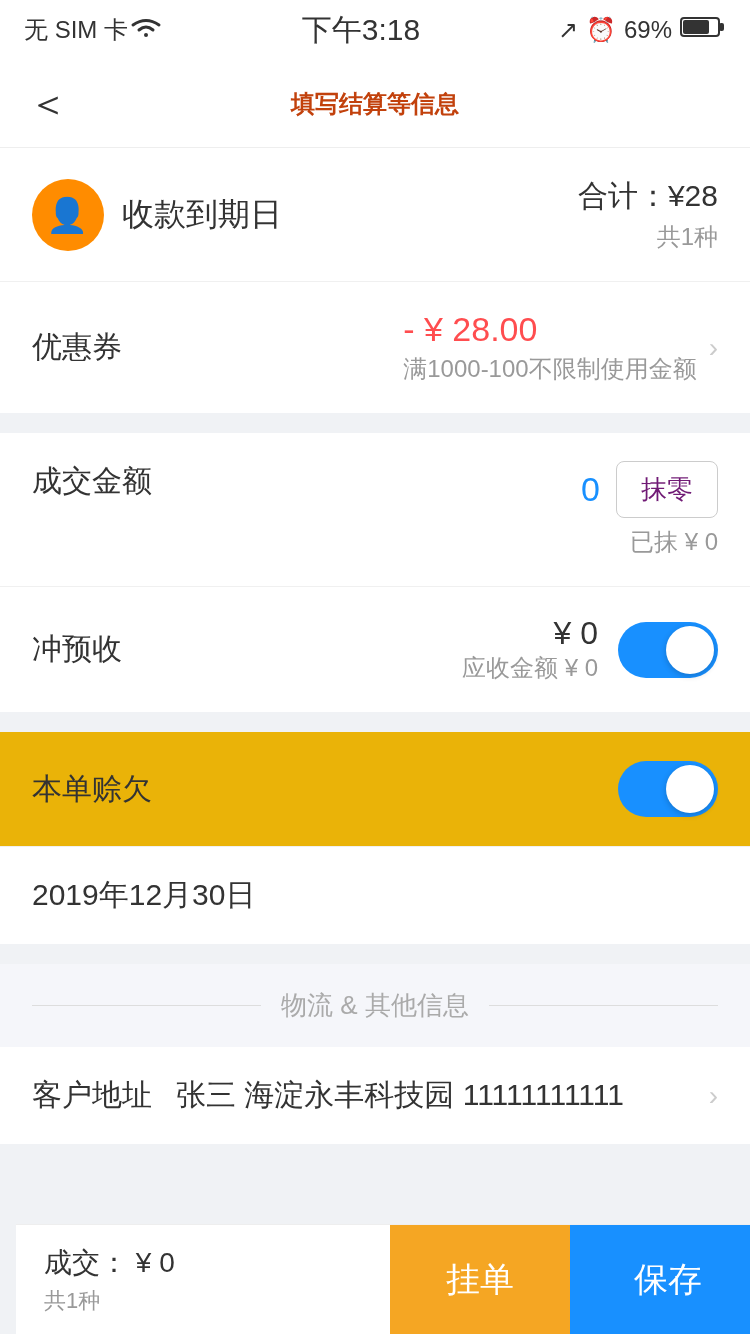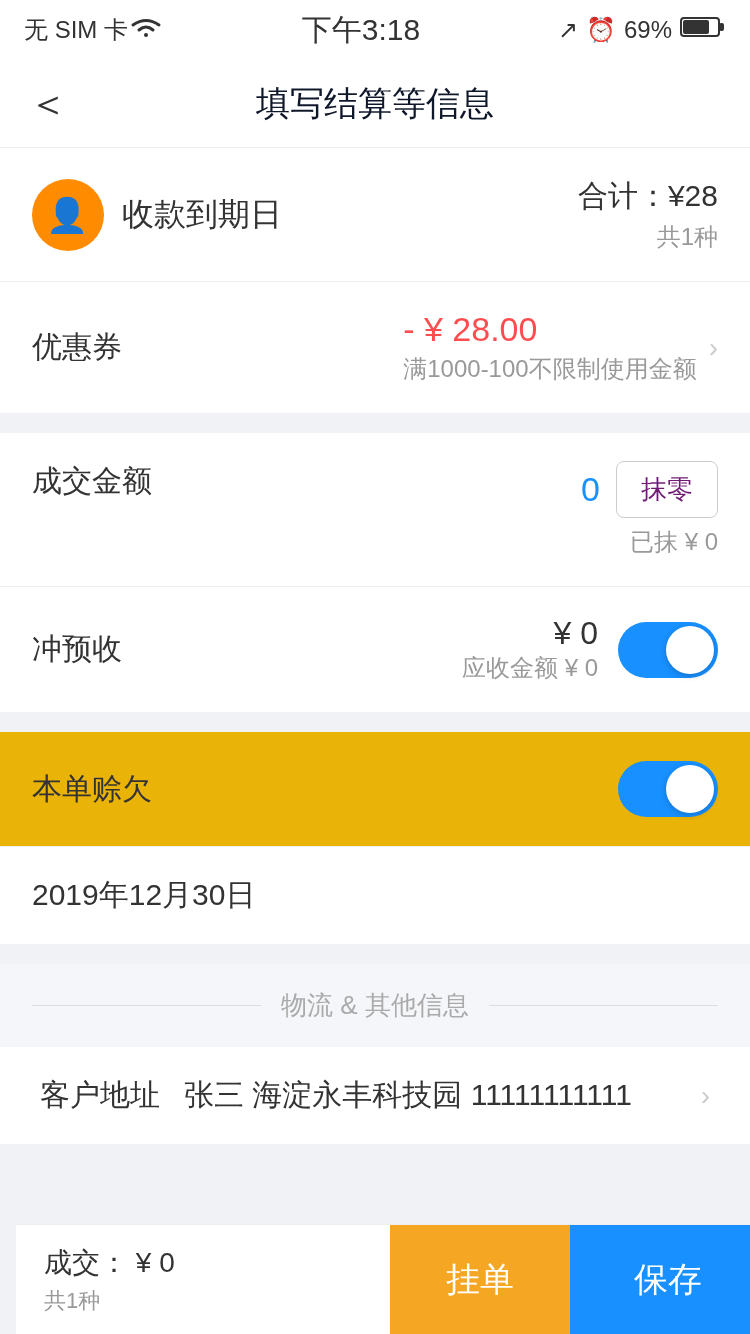--- a/index.html
+++ b/index.html
@@ -42,23 +42,23 @@
       border-bottom: 1px solid #eee;
     }
     .nav-back {
       position: absolute;
       left: 28px;
       font-size: 40px;
       color: #333;
       cursor: pointer;
     }
     .nav-title {
-      font-size: 34px;
-      font-weight: 400;
-      color: #0f172a;
+      font-size: 24px;
+      font-weight: 700;
+      color: #c2410c;
     }
 
     
     .section {
       background: #fff;
       margin-bottom: 20px;
     }
 
     
     .customer-row {
@@ -175,21 +175,21 @@
     .logistics-line {
       flex: 1;
       height: 1px;
       background: #ddd;
     }
     .logistics-title { font-size: 26px; color: #aaa; }
 
     
     .address-row {
       background: #fff;
-      padding: 28px 40px;
+      padding: 28px 32px;
       display: flex;
       align-items: center;
       justify-content: space-between;
     }
     .address-label { font-size: 30px; color: #333; flex-shrink: 0; margin-right: 24px; }
     .address-value { font-size: 30px; color: #333; flex: 1; }
     .address-arrow { font-size: 28px; color: #ccc; margin-left: 12px; }
 
     
     .bottom-bar {

